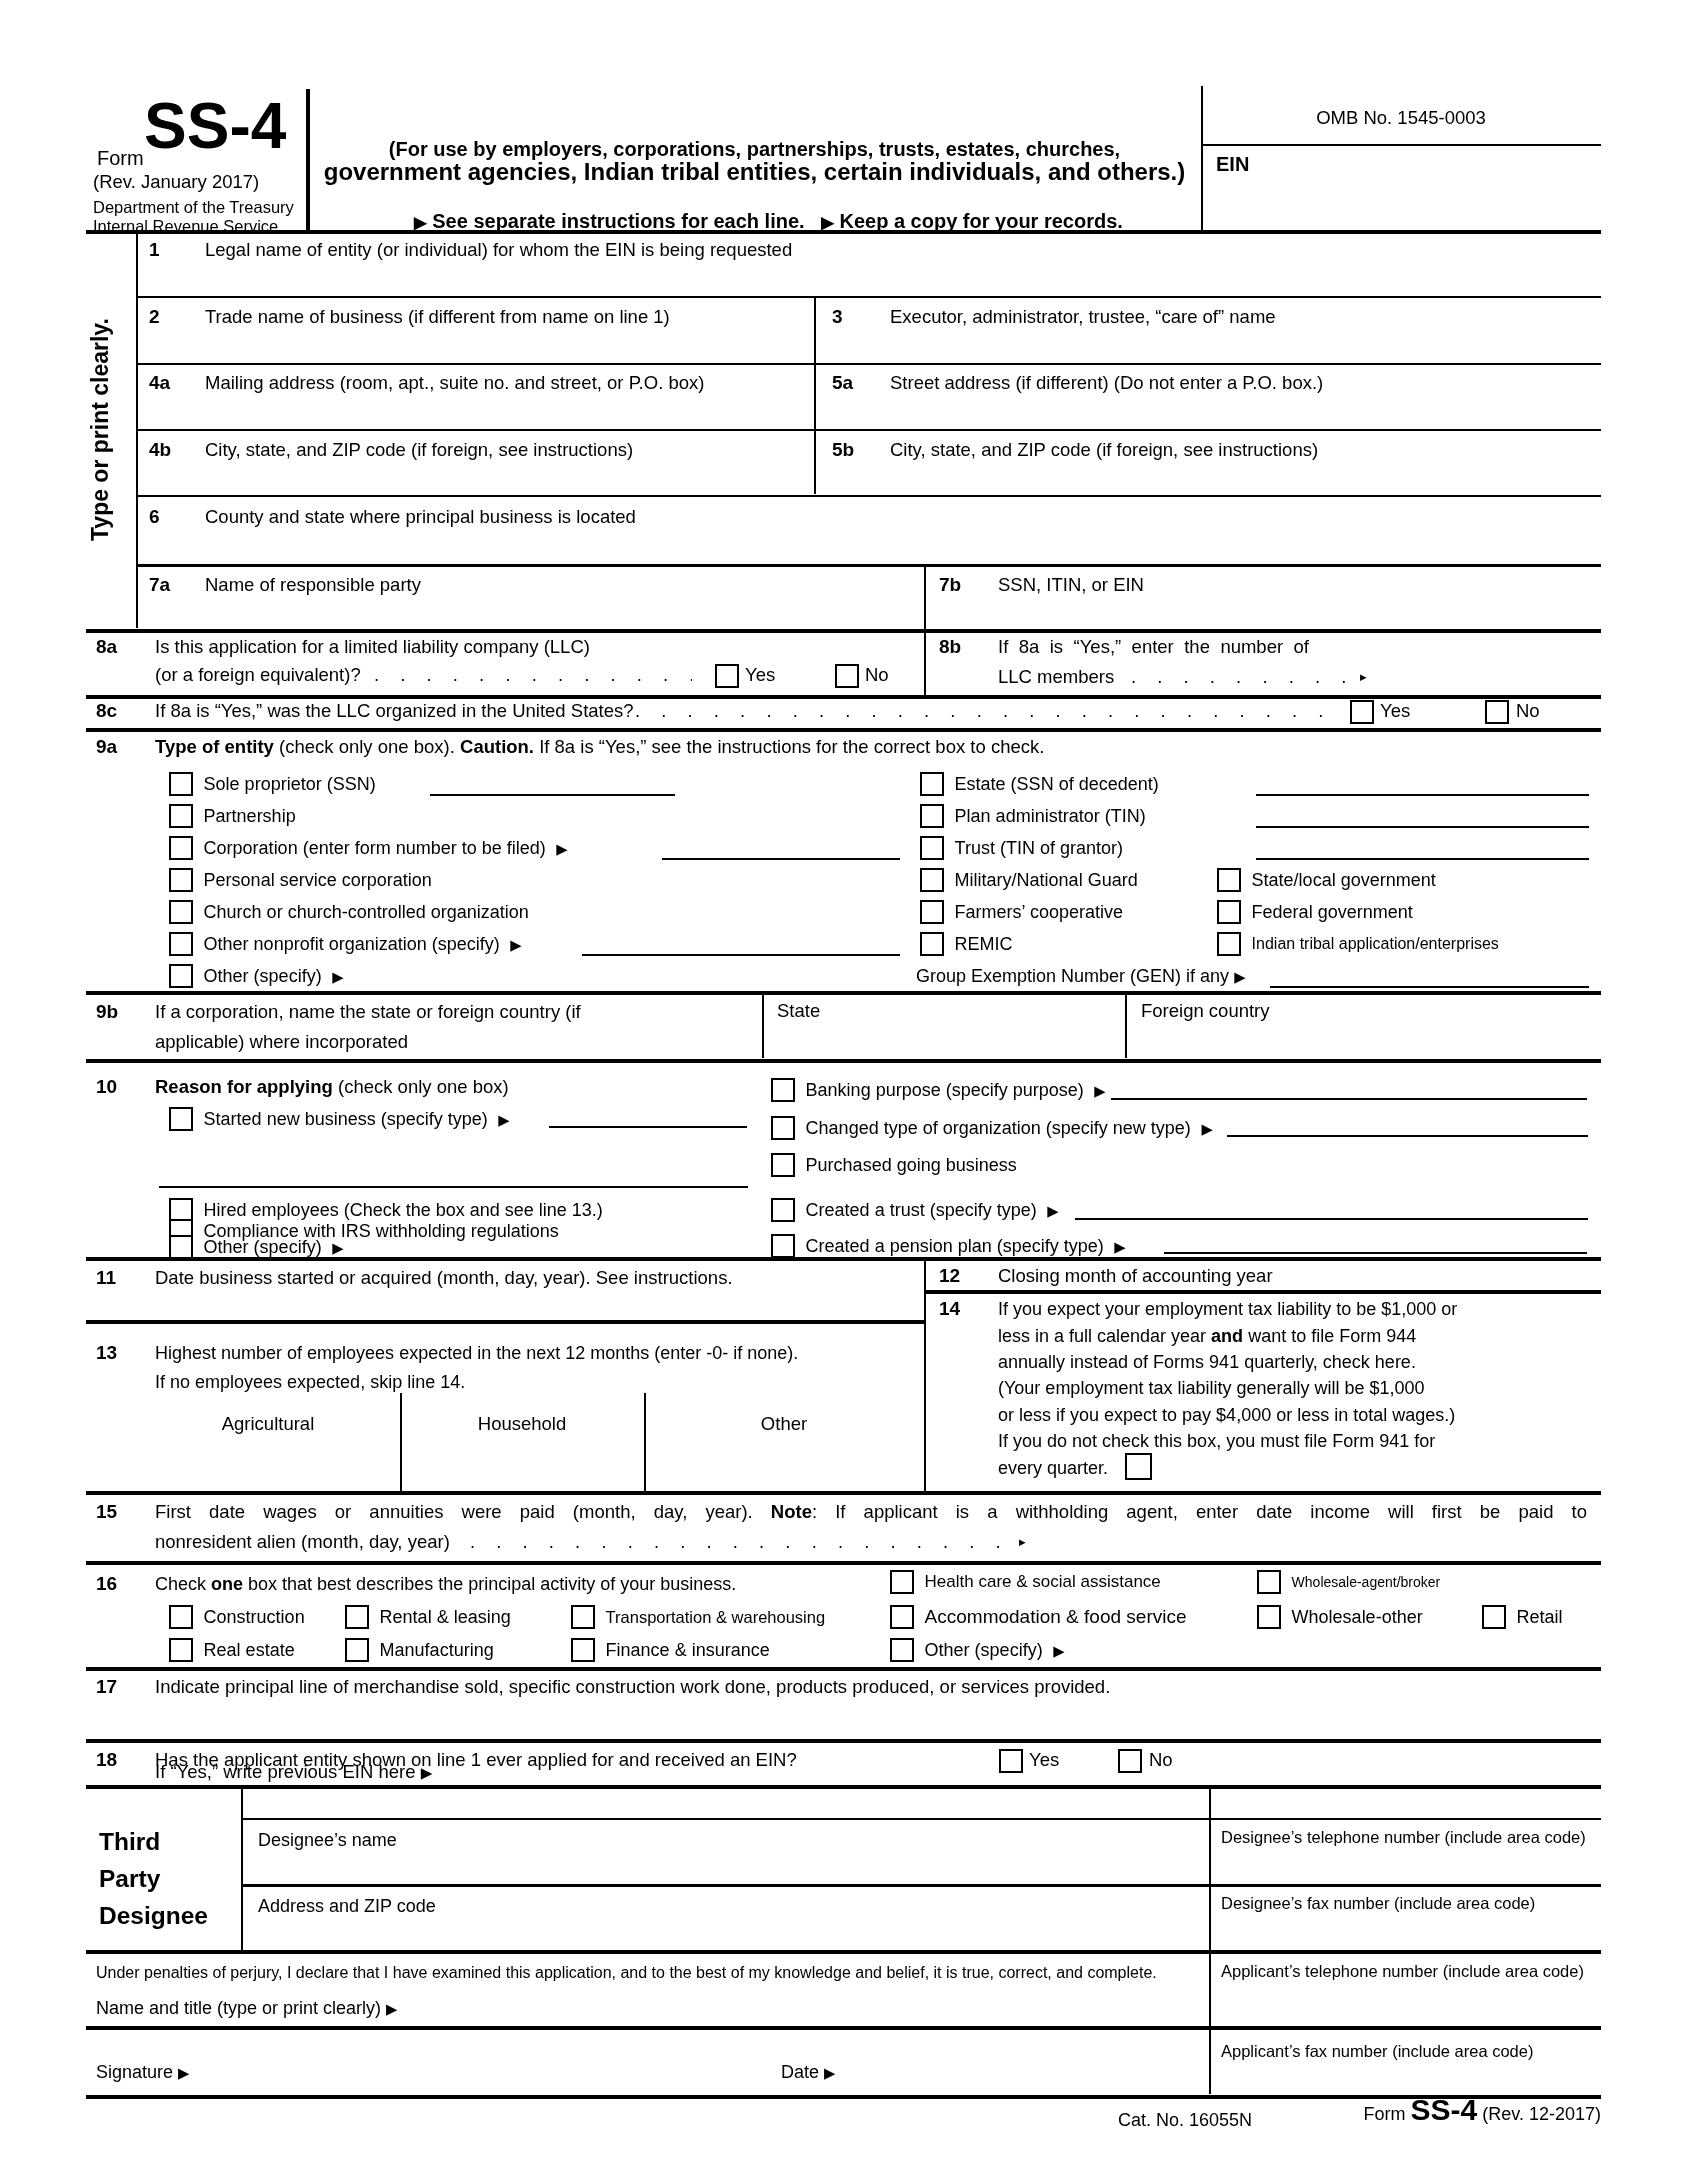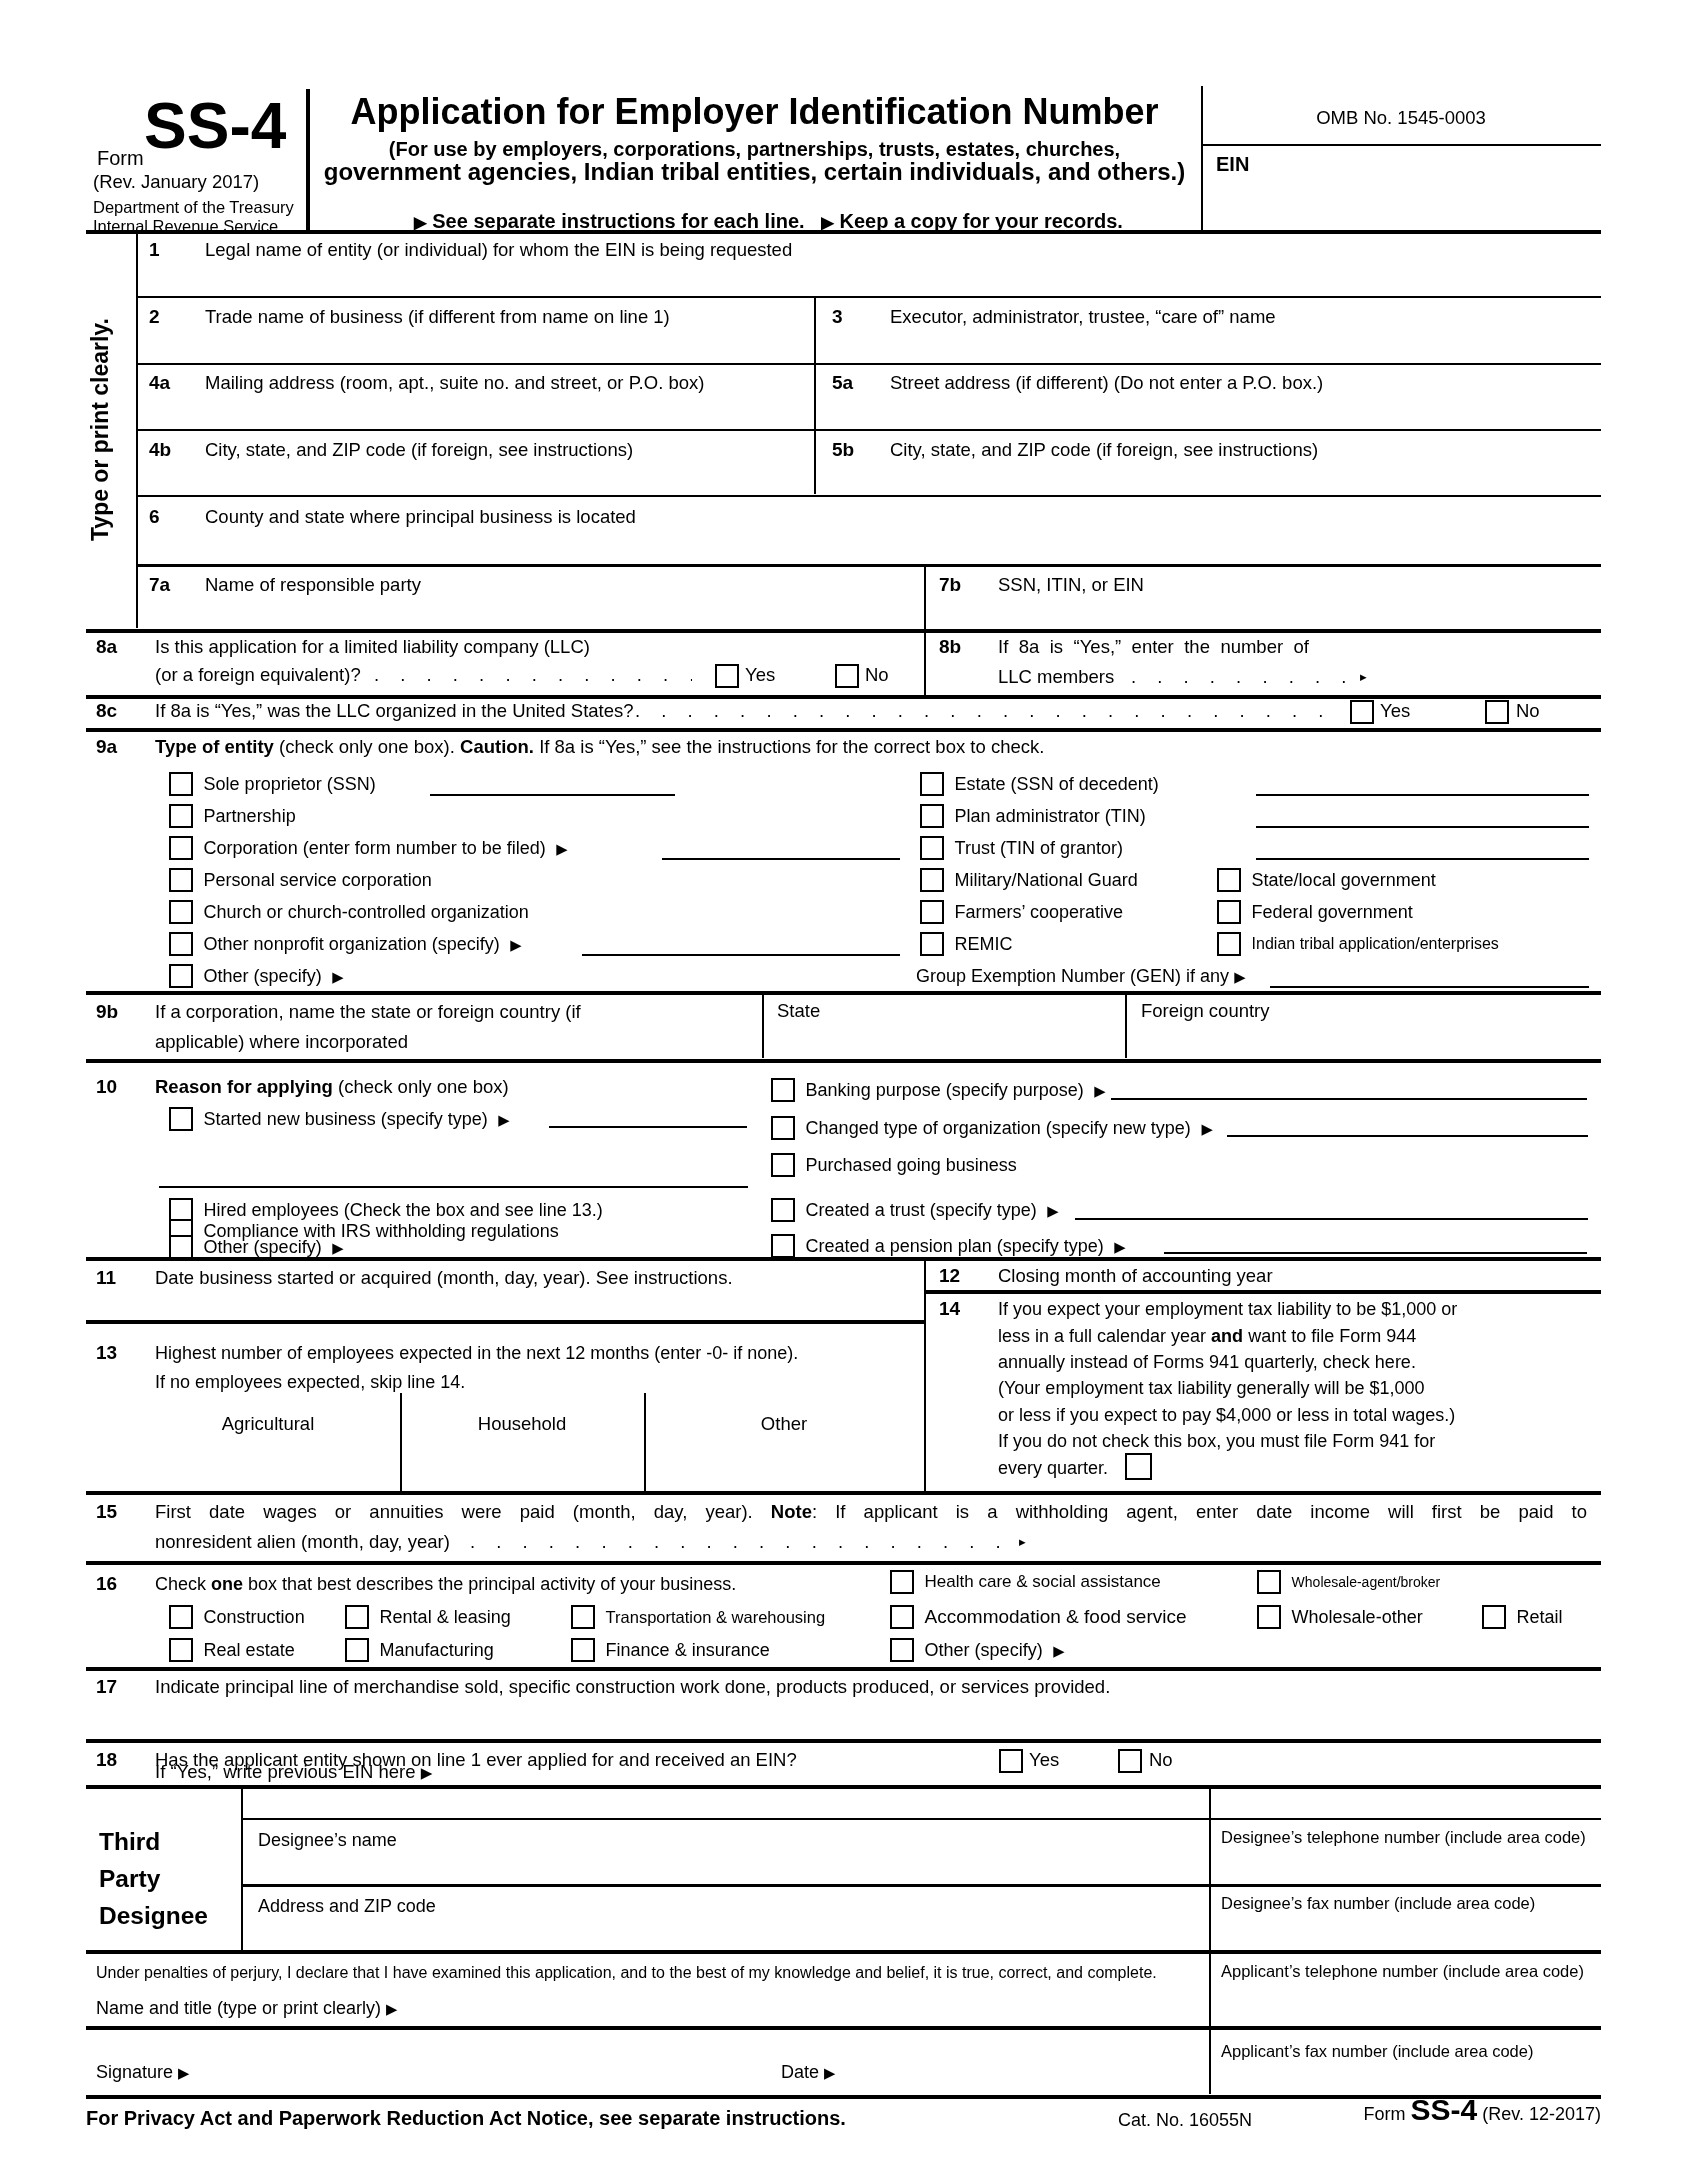--- a/index.html
+++ b/index.html
@@ -24,21 +24,20 @@
 <body>
 
 <div class="page">
 
   <span class="t" style="top:147px;left:97px;font-size:20px">Form</span>
   <span class="t b" style="top:93px;left:144px;font-size:64px;line-height:66px">SS-4</span>
   <span class="t" style="top:171px;left:93px">(Rev. January 2017)</span>
   <span class="t t25" style="top:196px;left:93px">Department of the Treasury</span>
   <span class="t t25" style="top:215px;left:93px">Internal Revenue Service</span>
 
-  <div class="t b ctr" style="top:91px;left:311px;width:887px;font-size:36px;line-height:41px">Application for Employer Identification Number</div>
   <div class="t b ctr" style="top:138px;left:311px;width:887px;font-size:20px">(For use by employers, corporations, partnerships, trusts, estates, churches,</div>
   <div class="t b ctr" style="top:161px;left:311px;width:887px;font-size:24px">government agencies, Indian tribal entities, certain individuals, and others.)</div>
   <div class="t b ctr" style="top:210px;left:325px;width:887px;font-size:20px"><span class="arr">▶</span> <span>See separate instructions for each line.</span>&nbsp;&nbsp;&nbsp;<span class="arr">▶</span> <span>Keep a copy for your records.</span></div>
 
   <div class="t ctr" style="top:107px;left:1201px;width:400px">OMB No. 1545-0003</div>
   <span class="t b" style="top:153px;left:1216px;font-size:20px">EIN</span>
 
   <div class="vert" style="top:235px;left:87px;height:390px;width:46px">Type or print clearly.</div>
 
   <span class="t num" style="top:239px;left:149px">1</span>
@@ -334,21 +333,20 @@
   <span class="t t27" style="top:1895px;left:258px">Address and ZIP code</span>
   <span class="t t25" style="top:1892px;left:1221px">Designee’s fax number (include area code)</span>
 
   <div class="t t24" style="top:1962px;left:96px;width:1098px">Under penalties of perjury, I declare that I have examined this application, and to the best of my knowledge and belief, it is true, correct, and complete.</div>
   <div class="t t27" style="top:1997px;left:96px"><span>Name and title (type or print clearly) </span><span class="arr">▶</span></div>
   <span class="t t25" style="top:1960px;left:1221px">Applicant’s telephone number (include area code)</span>
   <div class="t t27" style="top:2061px;left:96px"><span>Signature </span><span class="arr">▶</span></div>
   <div class="t t27" style="top:2061px;left:781px"><span>Date</span> <span class="arr">▶</span></div>
   <span class="t t25" style="top:2040px;left:1221px">Applicant’s fax number (include area code)</span>
 
-  <span class="t b" style="top:2107px;left:86px;font-size:20px">For Privacy Act and Paperwork Reduction Act Notice, see separate instructions.</span>
   <span class="t t27" style="top:2109px;left:1118px">Cat. No. 16055N</span>
   <div class="t" style="top:2099px;left:1290px;width:311px;text-align:right"><span style="font-size:18px">Form </span><span class="b" style="font-size:30px">SS-4</span><span style="font-size:18px"> (Rev. 12-2017)</span></div>
 
   <div class="hl" style="top:144px;left:1201px;width:400px;height:2px"></div>
   <div class="hl" style="top:230px;left:86px;width:1515px;height:4px"></div>
   <div class="hl" style="top:296px;left:136px;width:1465px;height:2px"></div>
   <div class="hl" style="top:363px;left:136px;width:1465px;height:2px"></div>
   <div class="hl" style="top:429px;left:136px;width:1465px;height:2px"></div>
   <div class="hl" style="top:495px;left:136px;width:1465px;height:2px"></div>
   <div class="hl" style="top:564px;left:136px;width:1465px;height:3.3px"></div>

